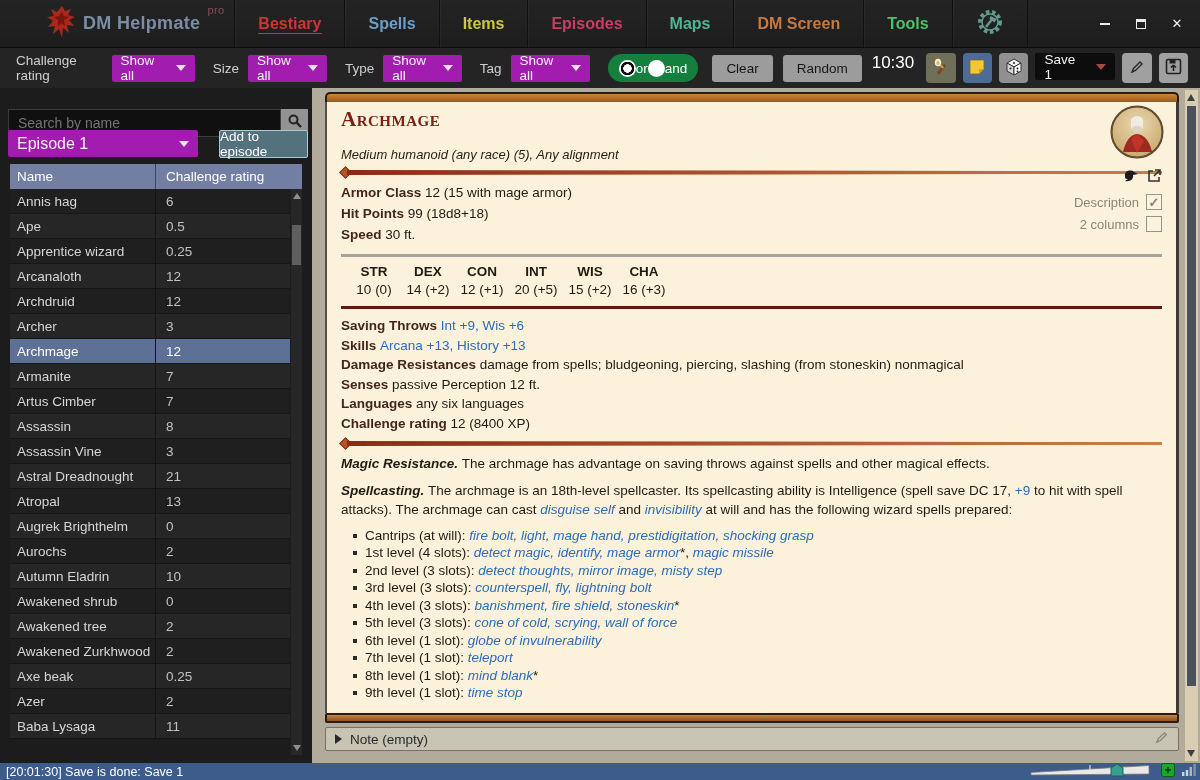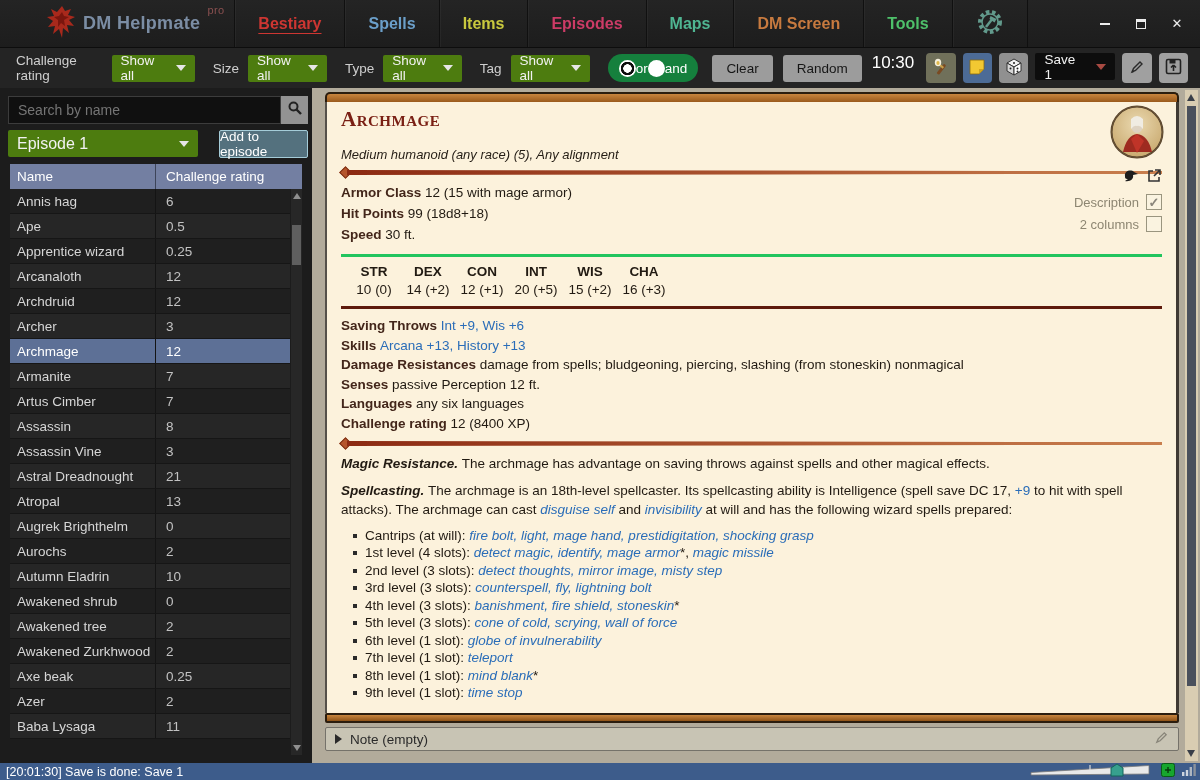--- a/index.html
+++ b/index.html
@@ -25,21 +25,21 @@
   .win-controls { margin-left:auto; display:flex; align-items:center; gap:22px; padding-right:16px; }
   .win-btn { width:14px; height:14px; display:flex; align-items:center; justify-content:center;
     color:#ececec; font-size:13px; }
   .glyph-min { width:10px; height:0; border-bottom:2px solid #ececec; }
   .glyph-max { width:10px; height:10px; border:1.5px solid #ececec; border-top-width:3px; }
 
   
   #filterbar { position:absolute; top:48px; left:0; width:1200px; height:40px; background:#242424;
     display:flex; align-items:center; padding:0 12px 0 16px; color:#cfcfcf; font-size:13.5px; }
   .fgroup { display:flex; align-items:center; gap:9px; margin-right:18px; }
-  .selbox { background:#4d7c0f; color:#f2f2f2; height:27px; padding:0 9px; display:flex;
+  .selbox { background:#a21caf; color:#f2f2f2; height:27px; padding:0 9px; display:flex;
     align-items:center; gap:13px; border-radius:2px; cursor:default; }
   .caret { width:0; height:0; border-left:5px solid transparent; border-right:5px solid transparent;
     border-top:6px solid #e6e6e6; }
   .radio-pill { background:#15803d; border-radius:15px; height:28px; padding:0 11px; display:flex;
     align-items:center; color:#fff; margin-right:14px; }
   .radio-on { width:17px; height:17px; border-radius:50%;
     background:radial-gradient(circle,#ffffff 0 4px,#0d0d0d 4.5px 6.5px,#ffffff 7px); }
   .radio-off { width:17px; height:17px; border-radius:50%; background:#fff; }
   .btn-gray { background:#9c9c9c; color:#161616; height:27px; padding:0 14px; border-radius:3px;
     display:flex; align-items:center; font-size:13.5px; margin-right:10px; }
@@ -49,21 +49,21 @@
     justify-content:center; }
   .btn-torch { background:#70705a; }
   .btn-note { background:#4c6b96; }
   .btn-dice { background:#909090; }
   .btn-edit, .btn-export { background:#a0a0a0; }
   .save-sel { background:#0d0d0d; }
   .caret-red { border-top-color:#a84a42; }
 
   
   #sidebar { position:absolute; top:88px; left:0; width:312px; height:675px; background:#1c1c1c; }
-  .search-row { position:absolute; top:8px; left:8px; right:4px; height:28px; display:flex; }
+  .search-row { position:absolute; top:21px; left:8px; right:4px; height:28px; display:flex; }
   .search-input { flex:1; background:#101010; border:1px solid #3c3c3c; color:#ddd; font-size:14px;
     padding:0 9px; outline:none; font-family:"Liberation Sans",sans-serif; }
   .search-btn { width:27px; background:#939393; display:flex; align-items:center; justify-content:center; }
   .episode-row { position:absolute; top:42px; left:8px; right:4px; height:28px; display:flex; gap:21px; }
   .ep-sel { width:190px; justify-content:space-between; }
   .add-btn { flex:1; background:#54717e; border:1px solid #a5ccd8; color:#fff; font-size:13.5px;
     display:flex; align-items:center; justify-content:center; border-radius:2px; }
   .mtable { position:absolute; top:76px; left:10px; right:10px; bottom:8px; }
   .mhead { display:flex; height:25px; background:#737fa2; color:#fff; font-size:13.5px; }
   .mhead .hc1 { width:145px; display:flex; align-items:center; padding-left:7px; }
@@ -113,21 +113,21 @@
   .taper-diamond { position:absolute; left:0; top:-1px; width:9px; height:9px; background:#b5552c;
     transform:rotate(45deg); border:1px solid #7a2e12; }
   .attr-line { line-height:21px; }
   .side-controls { position:absolute; top:66px; right:14px; text-align:center; font-size:13px;
     color:#8d8672; }
   .sc-icons { display:flex; gap:9px; justify-content:flex-end; align-items:center; margin-bottom:8px; }
   .sc-row { display:flex; gap:7px; justify-content:flex-end; align-items:center; margin-bottom:6px; }
   .chk { width:16px; height:16px; background:#faf3e0; border:1px solid #9a957f; display:flex;
     align-items:center; justify-content:center; color:#8a857a; font-weight:bold; font-size:13px; }
 
-  .abilities { display:flex; border-top:3px solid #22c55e; border-bottom:3px solid #5e1a0c;
+  .abilities { display:flex; border-top:3px solid #a3a3a3; border-bottom:3px solid #5e1a0c;
     padding:7px 0 9px 6px; margin:9px 0 7px 0; }
   .ab { width:54px; text-align:center; }
   .ab-l { font-weight:bold; }
   .ab-v { margin-top:3px; }
 
   .props { margin:2px 0 4px 0; }
   .prop { line-height:19.5px; }
   .trait { margin:7px 0; line-height:19.5px; }
   .spells { margin:2px 0; }
   .spell-line { display:flex; line-height:17.5px; }

